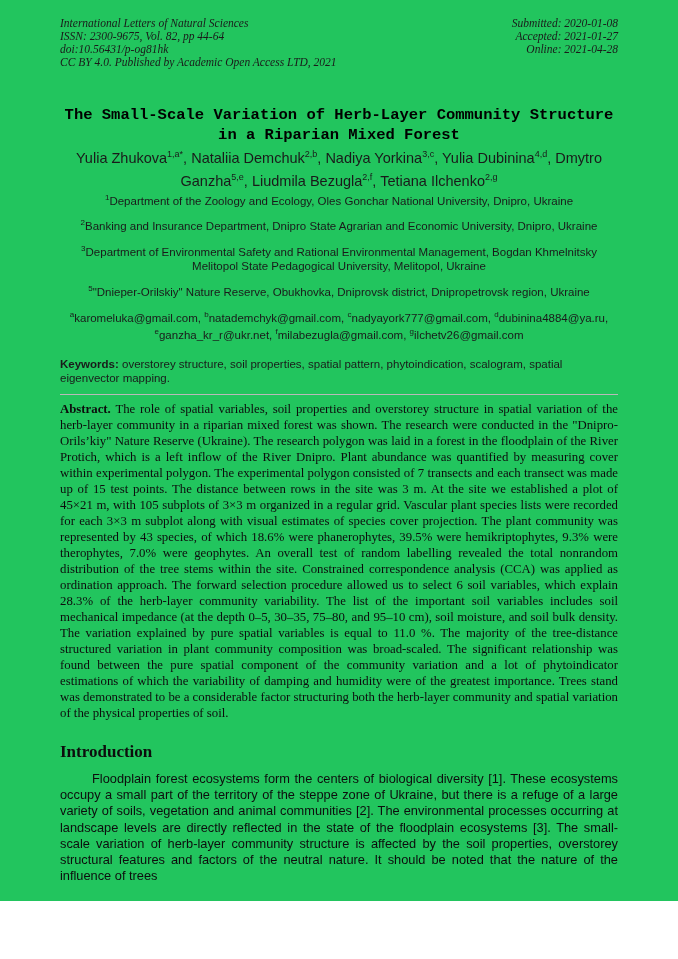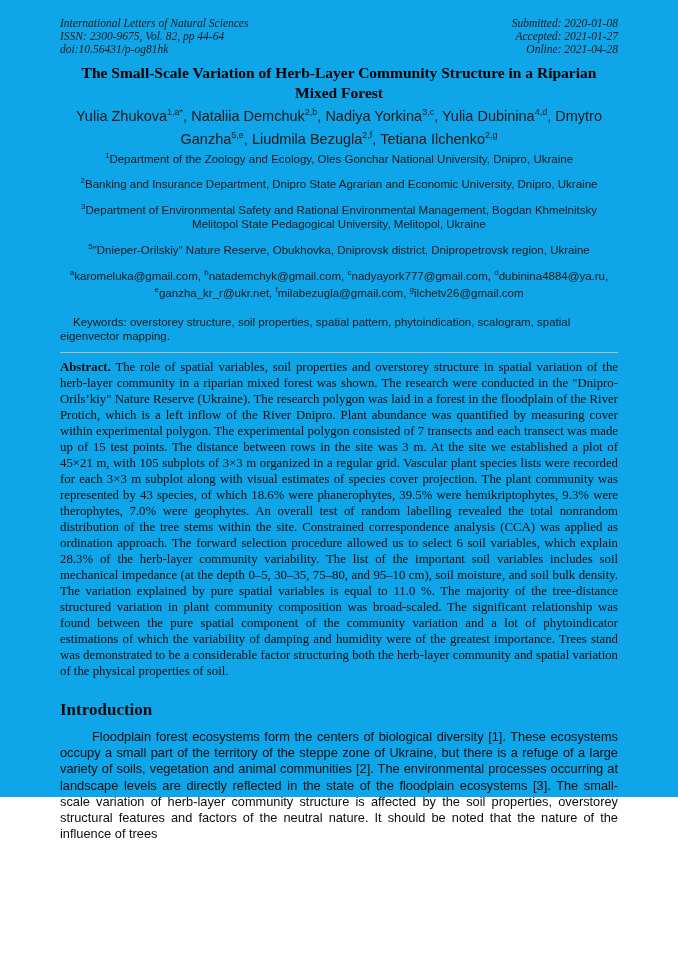--- a/index.html
+++ b/index.html
@@ -5,42 +5,42 @@
   * { margin: 0; padding: 0; box-sizing: border-box; }
   html, body { background: #ffffff; }
   body {
     width: 678px;
     height: 959px;
     overflow: hidden;
     color: #111;
   }
   .page {
     width: 678px;
-    height: 797px;
+    height: 901px;
     padding: 17px 60px 0 60px;
-    background: #0ea5e9;
+    background: #22c55e;
   }
 
   
   .page-header {
     display: flex;
     justify-content: space-between;
     font-family: "Liberation Serif", serif;
     font-style: italic;
     font-size: 11.5px;
     line-height: 13px;
     color: #1a1a1a;
   }
   .dates { text-align: right; }
 
   
   .paper-title {
-    margin-top: 7px;
+    margin-top: 36px;
     text-align: center;
-    font-family: Liberation Serif, serif;
+    font-family: Liberation Mono, monospace;
     font-weight: bold;
     font-size: 15.5px;
     line-height: 20px;
     color: #000;
   }
   .author-line {
     margin-top: 0;
     text-align: center;
     font-family: "Liberation Sans", sans-serif;
     font-size: 14.5px;
@@ -75,21 +75,21 @@
   }
 
   .keywords-block {
     margin-top: 15px;
     font-family: "Liberation Sans", sans-serif;
     font-size: 11.5px;
     line-height: 14px;
     text-align: left;
     color: #1a1a1a;
   }
-  .keywords-block .label { font-weight: normal; margin-left: 13px; }
+  .keywords-block .label { font-weight: bold; }
 
   .divider {
     margin-top: 9px;
     border: none;
     border-top: 1px solid #b9b9b9;
     height: 0;
   }
 
   
   .abstract-block {
@@ -122,20 +122,21 @@
 </head>
 <body>
 
 <div class="page">
 
   <div class="page-header">
     <div class="journal-info">
       <div>International Letters of Natural Sciences</div>
       <div>ISSN: 2300-9675, Vol. 82, pp 44-64</div>
       <div>doi:10.56431/p-og81hk</div>
+      <div>CC BY 4.0. Published by Academic Open Access LTD, 2021</div>
     </div>
     <div class="dates">
       <div>Submitted: 2020-01-08</div>
       <div>Accepted: 2021-01-27</div>
       <div>Online: 2021-04-28</div>
     </div>
   </div>
 
   <h1 class="paper-title">The Small-Scale Variation of Herb-Layer Community Structure in a Riparian Mixed Forest</h1>
 

